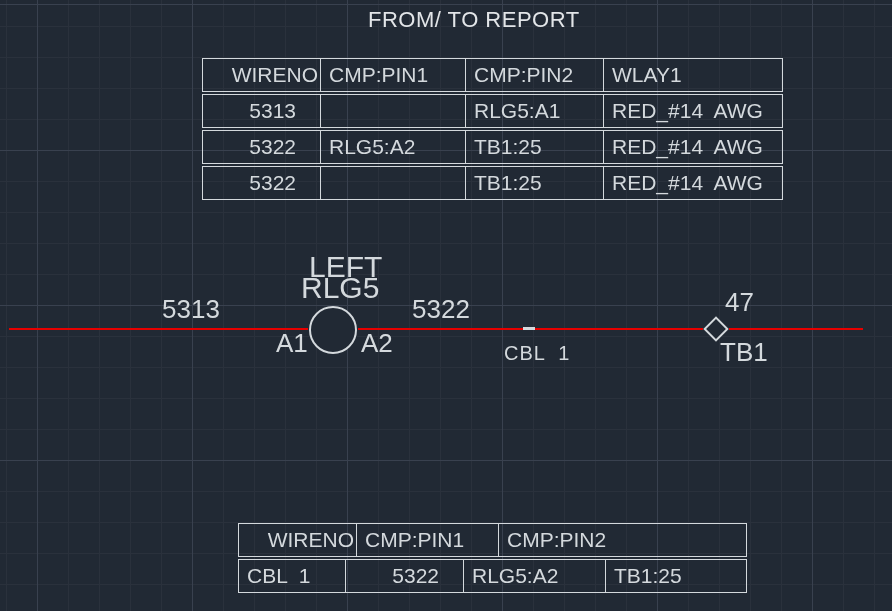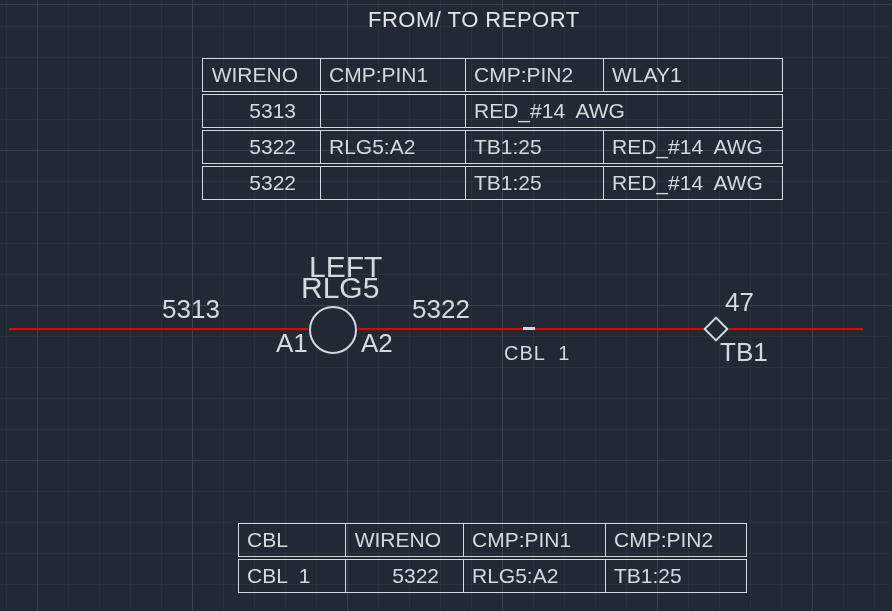--- a/index.html
+++ b/index.html
@@ -33,21 +33,21 @@
     display:flex;height:34px;margin-bottom:2px;box-sizing:border-box;
     border:1.5px solid #d4d9dd;
   }
   .cell{
     box-sizing:border-box;border-right:1.5px solid #d4d9dd;
     display:flex;align-items:center;
     padding:0 8px;font-size:21px;white-space:pre;overflow:hidden;
   }
   .cell.last{border-right:none;flex:1}
   .cell.num{justify-content:flex-end;padding-right:24px}
-  .cell.hnum{justify-content:flex-end;padding-right:22px}
+  .cell.hnum{justify-content:flex-end;padding-right:2px}
   .t1c0{width:118px}.t1c1{width:145px}.t1c2{width:138px}
   .t2c0{width:107px}.t2c1{width:118px}.t2c2{width:142px}
 
   
   .wire{position:absolute;height:2px;top:328px;background:#e60000}
   .wseg1{left:9px;width:299px}
   .wseg2{left:358px;width:165px}
   .wseg3{left:535px;width:168px}
   .wseg4{left:729px;width:134px}
   .cable-mark{position:absolute;left:523px;top:327px;width:12px;height:3px;background:#d4d9dd}
@@ -82,20 +82,21 @@
   <div class="ctable table1">
     <div class="trow">
       <div class="cell hnum t1c0">WIRENO</div>
       <div class="cell t1c1">CMP:PIN1</div>
       <div class="cell t1c2">CMP:PIN2</div>
       <div class="cell last">WLAY1</div>
     </div>
     <div class="trow">
       <div class="cell num t1c0">5313</div>
       <div class="cell t1c1"></div>
+      <div class="cell t1c2">RLG5:A1</div>
       <div class="cell last">RED_#14  AWG</div>
     </div>
     <div class="trow">
       <div class="cell num t1c0">5322</div>
       <div class="cell t1c1">RLG5:A2</div>
       <div class="cell t1c2">TB1:25</div>
       <div class="cell last">RED_#14  AWG</div>
     </div>
     <div class="trow">
       <div class="cell num t1c0">5322</div>
@@ -122,21 +123,20 @@
     <div class="lab lab-a1">A1</div>
     <div class="lab lab-a2">A2</div>
     <div class="lab lab-cbl">CBL  1</div>
     <div class="lab lab-25">47</div>
     <div class="lab lab-tb1">TB1</div>
   </div>
 
 
   <div class="ctable table2">
     <div class="trow">
-      <div class="cell t2c0">CBL</div>
       <div class="cell hnum t2c1">WIRENO</div>
       <div class="cell t2c2">CMP:PIN1</div>
       <div class="cell last">CMP:PIN2</div>
     </div>
     <div class="trow">
       <div class="cell t2c0">CBL  1</div>
       <div class="cell num t2c1">5322</div>
       <div class="cell t2c2">RLG5:A2</div>
       <div class="cell last">TB1:25</div>
     </div>

